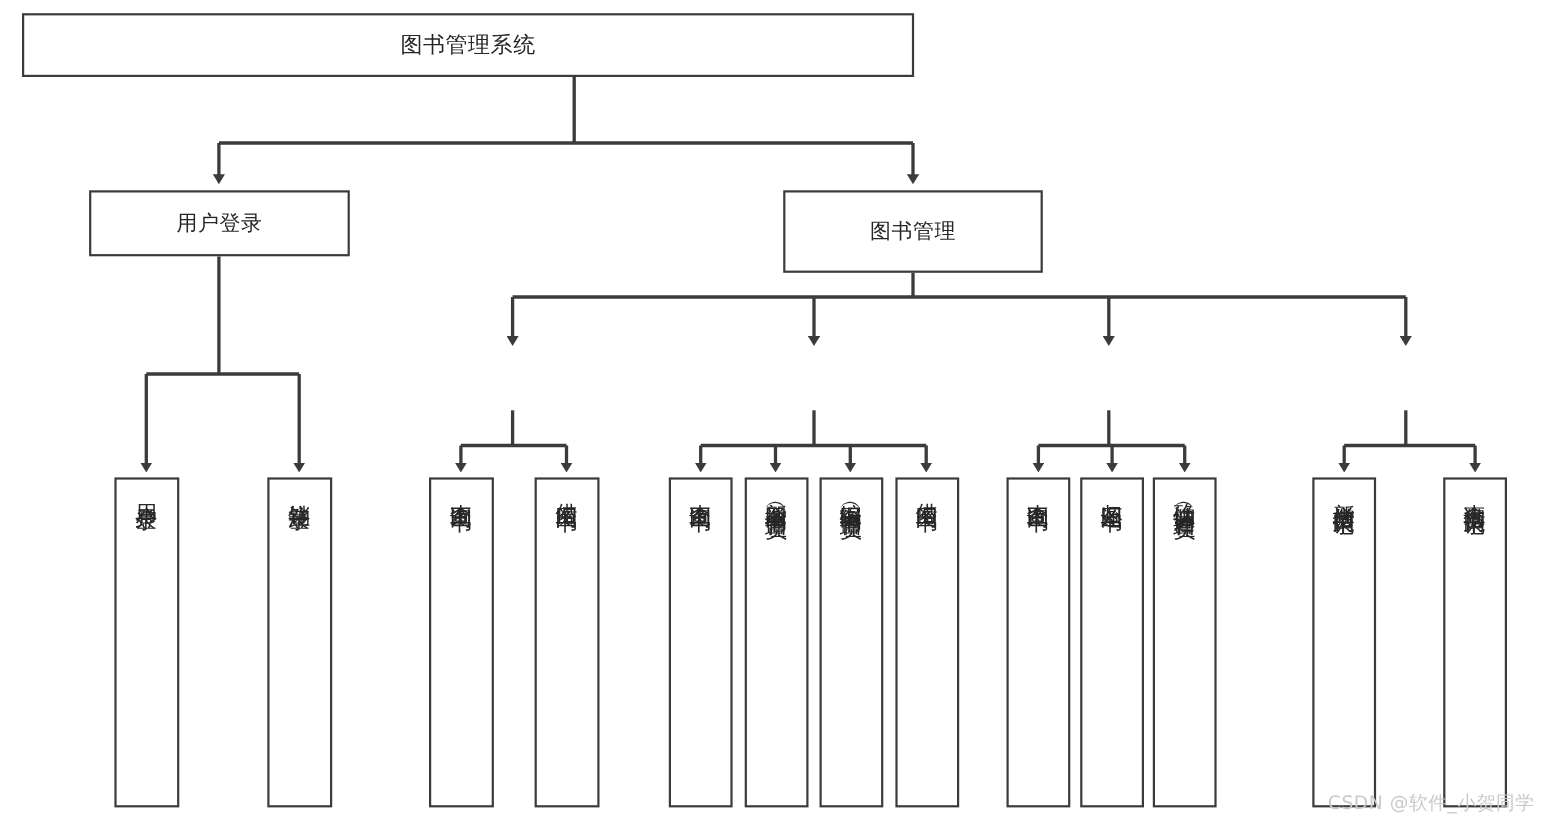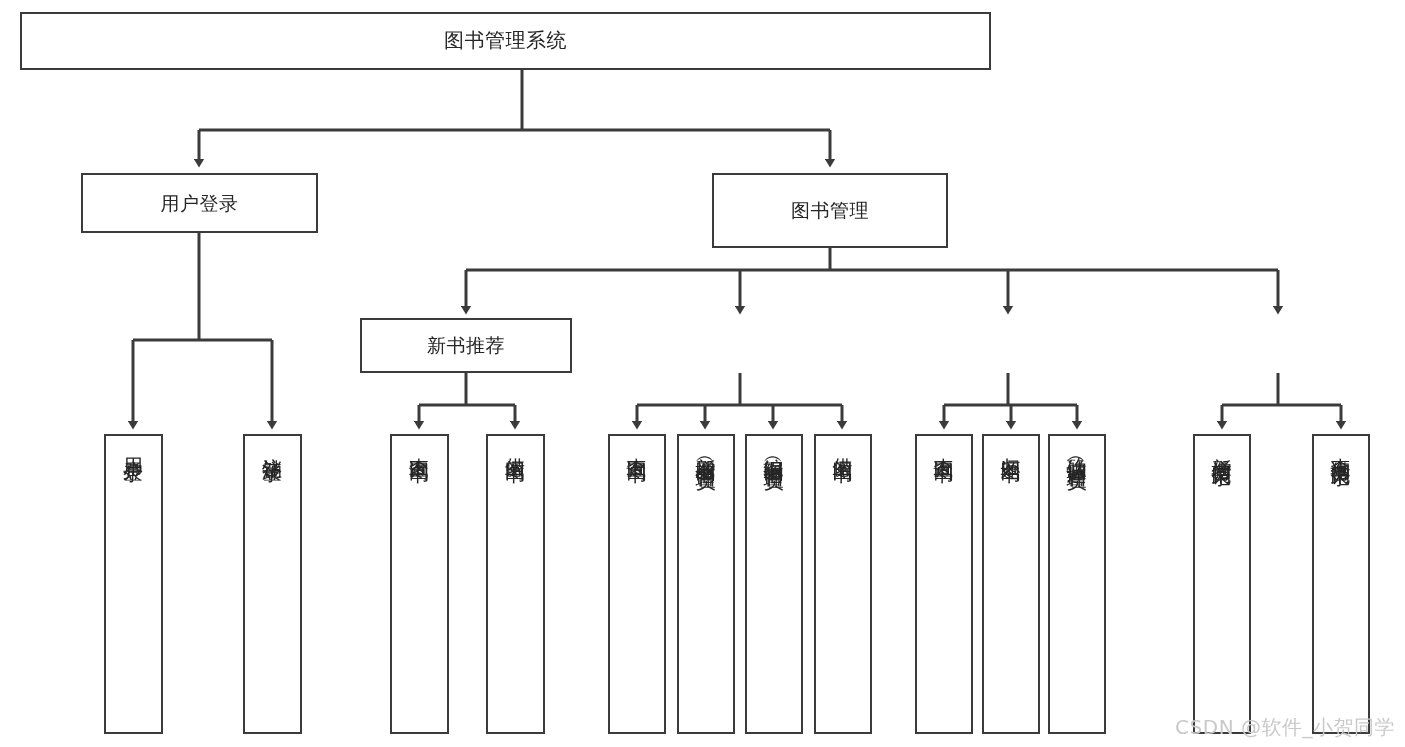--- a/index.html
+++ b/index.html
@@ -62,21 +62,21 @@
     text-orientation: upright;
     font-size: 20px;
     letter-spacing: 2px;
     line-height: 1;
     white-space: nowrap;
   }
   .watermark {
     position: absolute;
     right: 10px;
     bottom: 6px;
-    font-size: 20px;
+    font-size: 17px;
     color: #c9c9c9;
     letter-spacing: 0.5px;
     white-space: nowrap;
     z-index: 5;
     font-family: "DejaVu Sans", "Liberation Sans", sans-serif;
   }
 </style>
 </head>
 <body>
 
@@ -125,35 +125,32 @@
       <path d="M1011,405 L1011,422" marker-end="url(#arrow)"></path>
       <path d="M1077,405 L1077,422" marker-end="url(#arrow)"></path>
 
       <path d="M1278,373 L1278,405"></path>
       <path d="M1222,405 L1341,405"></path>
       <path d="M1222,405 L1222,422" marker-end="url(#arrow)"></path>
       <path d="M1341,405 L1341,422" marker-end="url(#arrow)"></path>
     </g>
   </svg>
 
-  <div class="node horiz root" style="left:20px; top:12px; width:971px; height:58px;">
+  <div class="node horiz root" style="left:20px; top:12px; width:811px; height:58px;">
     <span class="node-label">图书管理系统</span>
   </div>
 
   <div class="node horiz" style="left:81px; top:173px; width:237px; height:60px;">
     <span class="node-label">用户登录</span>
   </div>
 
   <div class="node horiz" style="left:712px; top:173px; width:236px; height:75px;">
     <span class="node-label">图书管理</span>
   </div>
 
-  <div class="node horiz" style="left:360px; top:318px; width:212px; height:55px;">
-    <span class="node-label">新书推荐</span>
-  </div>
 
 
 
 
   <div class="node vert" style="left:104px; top:434px; width:59px; height:300px;">
     <span class="node-label">用户登录</span>
   </div>
 
   <div class="node vert" style="left:243px; top:434px; width:59px; height:300px;">
     <span class="node-label">注销登录</span>

